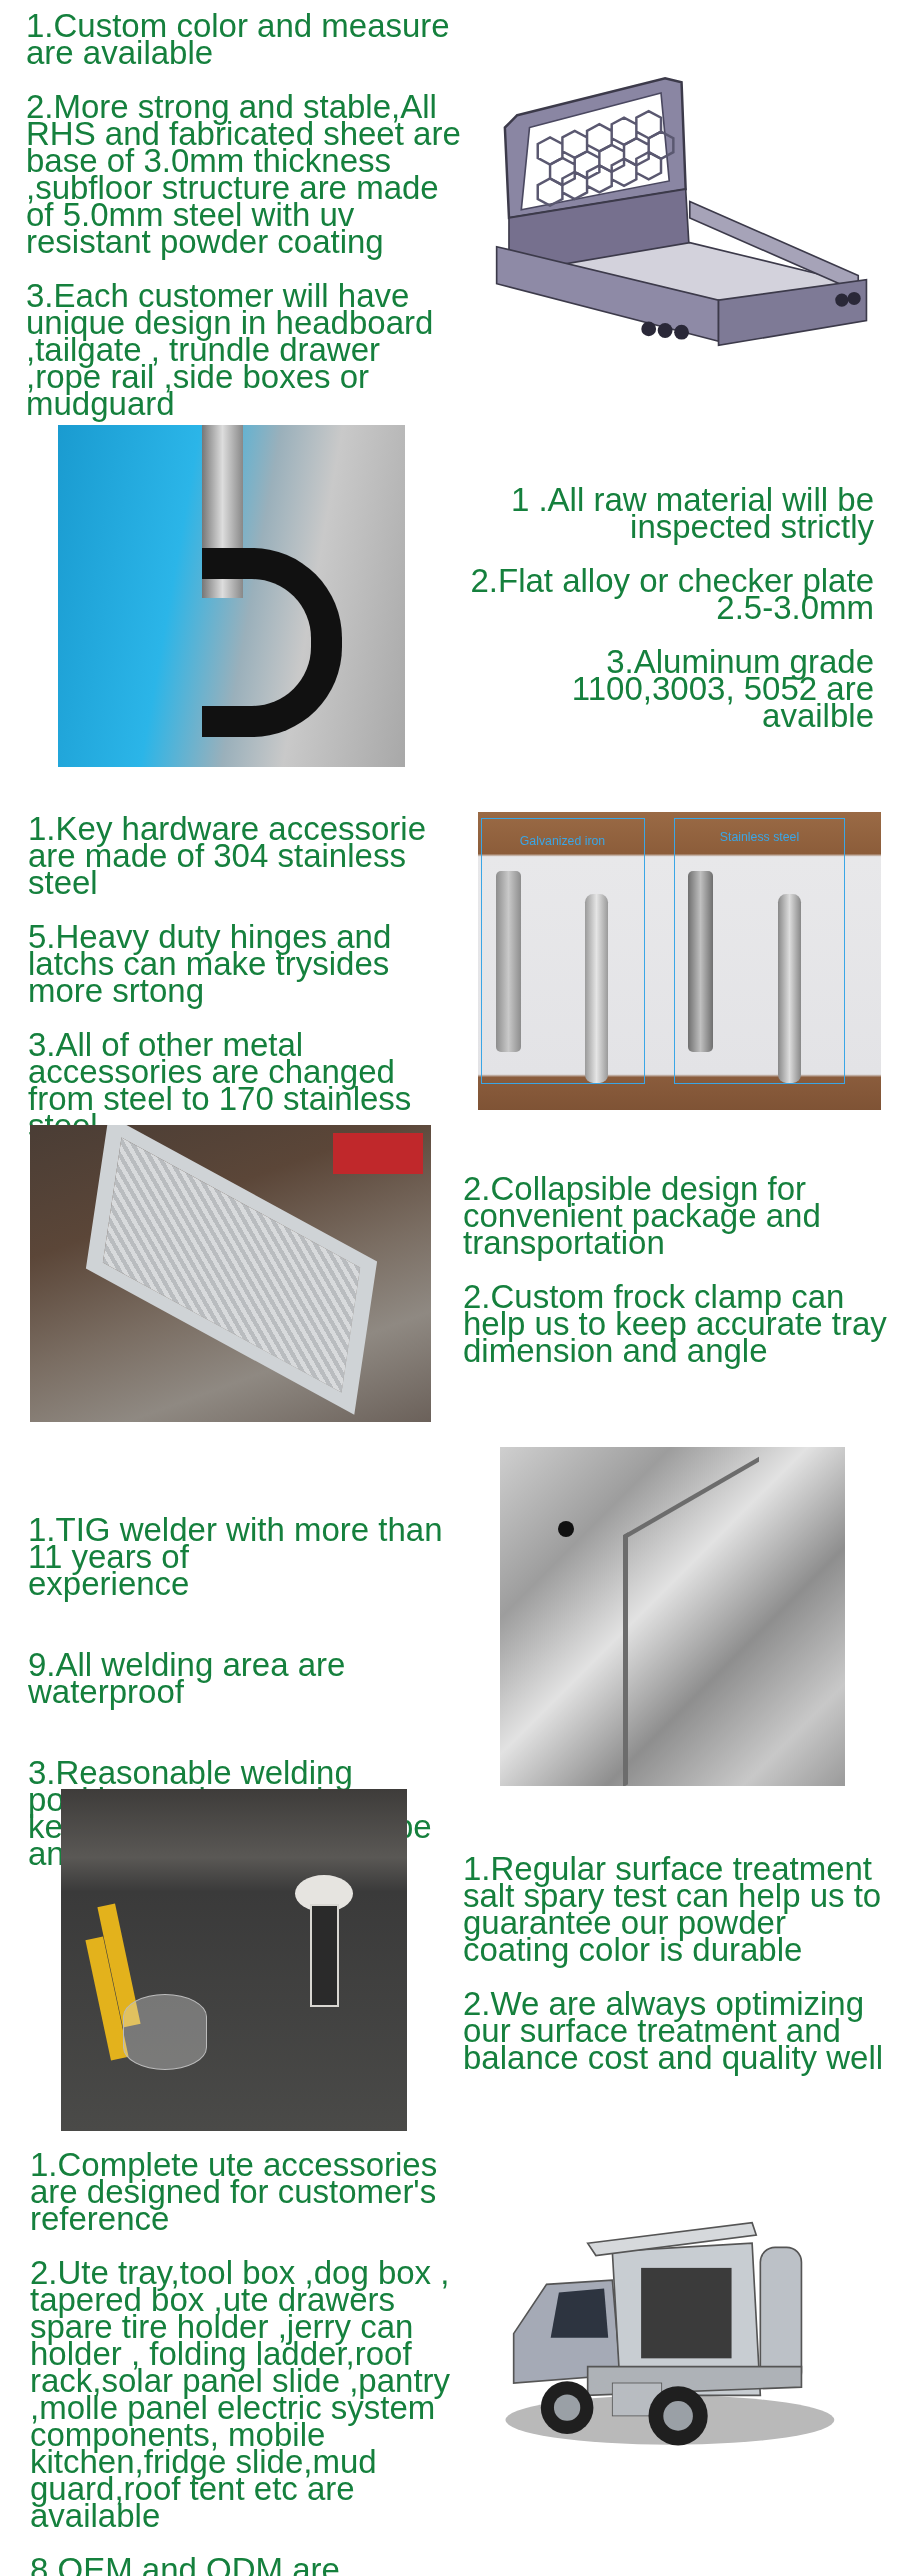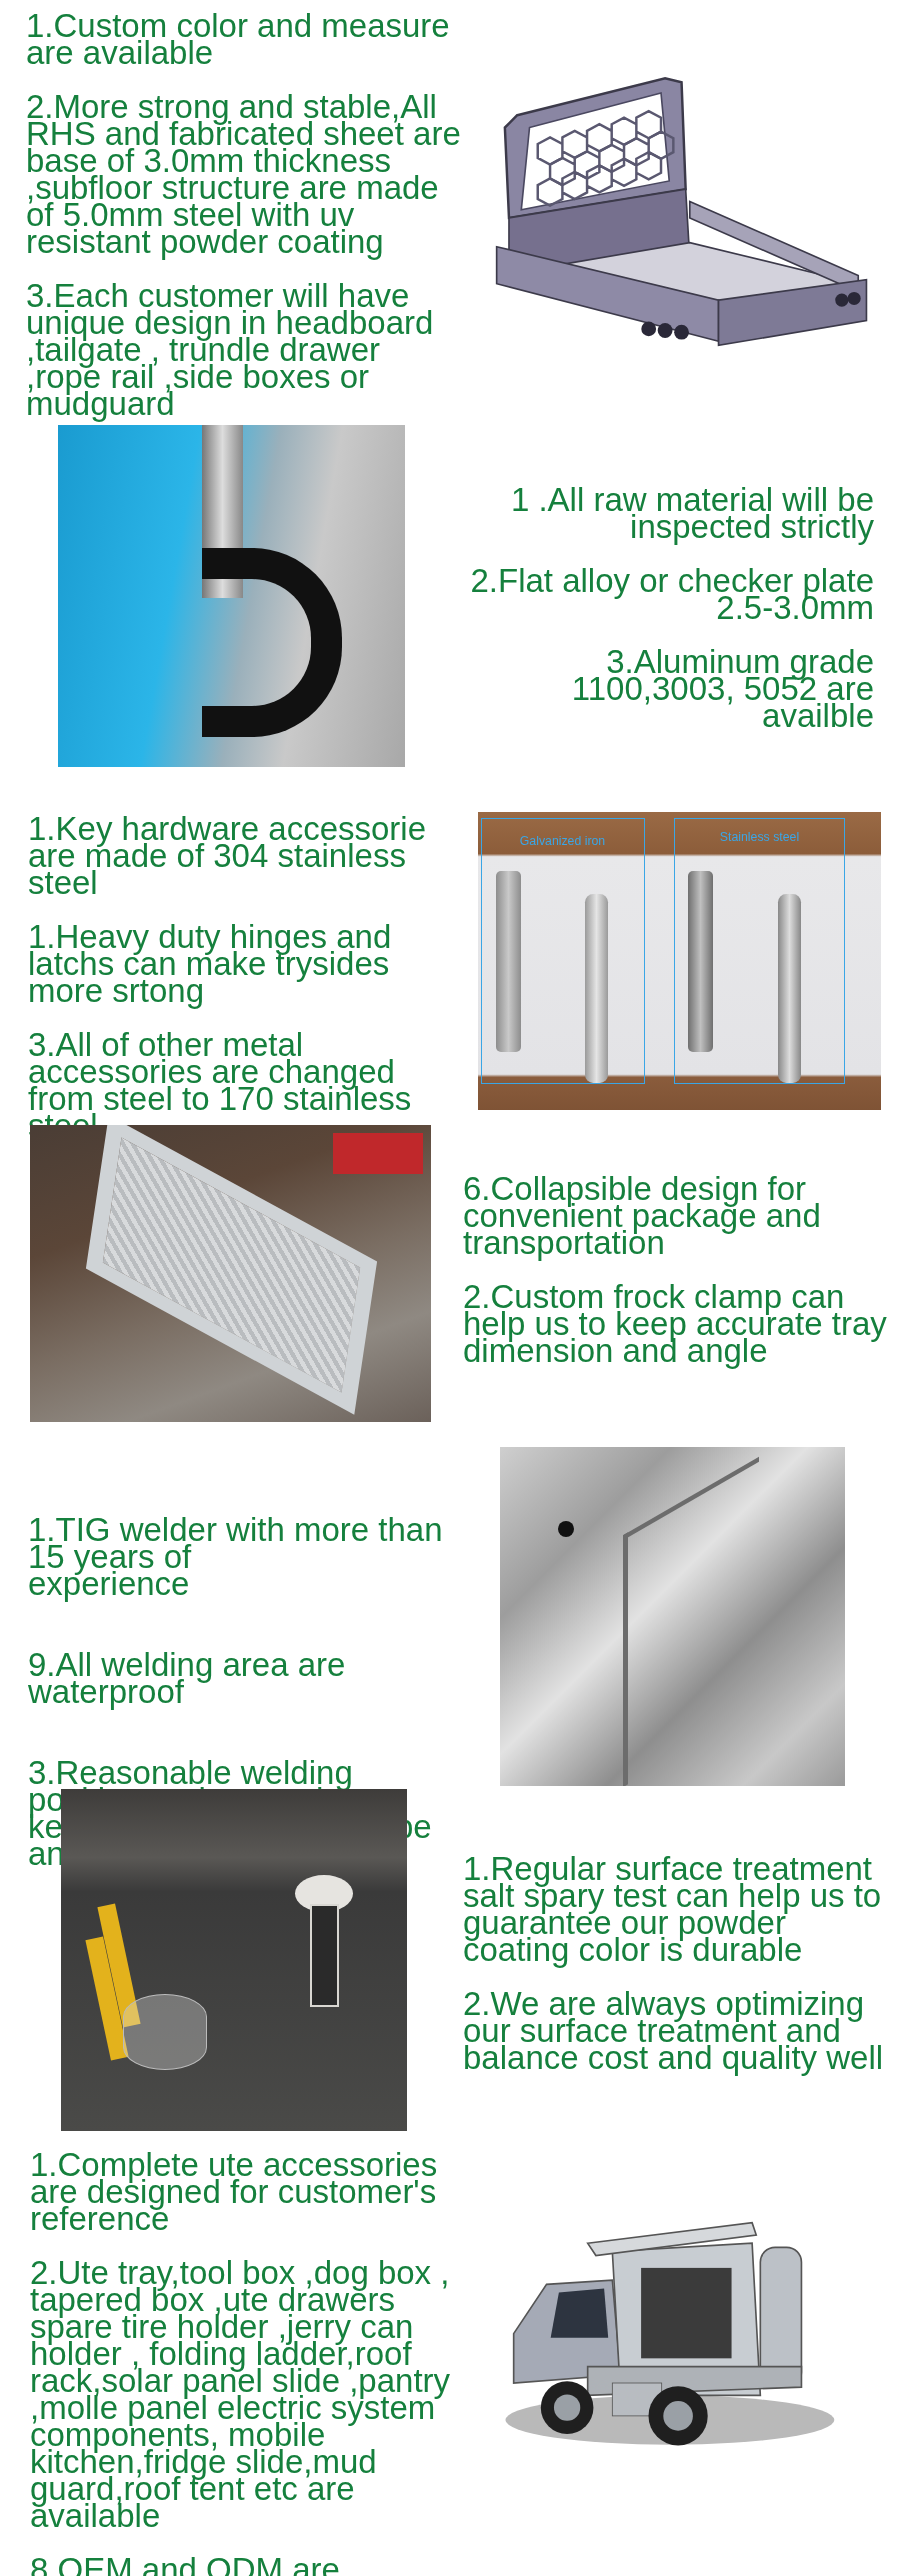--- a/index.html
+++ b/index.html
@@ -56,21 +56,21 @@
   <div style="position:absolute; left:144px; top:123px; width:140px; height:189px; border:31px solid #111; border-left:none; border-radius:0 90px 90px 0; box-sizing:border-box;"></div>
 </div>
 <div class="txt" style="left:463px; top:486px; width:411px;text-align:right;">
   <p>1 .All raw material will be inspected strictly</p>
   <p>2.Flat alloy or checker plate 2.5-3.0mm</p>
   <p>3.Aluminum grade 1100,3003, 5052 are availble</p>
 </div>
 
 <div class="txt" style="left:28px; top:815px; width:427px;">
   <p>1.Key hardware accessorie are made of 304 stainless steel</p>
-  <p>1.Heavy duty hinges and latchs can make trysides more srtong</p>
+  <p>5.Heavy duty hinges and latchs can make trysides more srtong</p>
   <p>3.All of other metal accessories are changed from steel to 170 stainless steel</p>
 </div>
 <div class="photo" style="left:478px; top:812px; width:403px; height:298px;
             background: linear-gradient(180deg, #9a6a45 0%, #8c5d3a 14%, #e8e8ea 15%, #e3e3e6 88%, #8a5c3c 89%, #7f5335 100%);">
   <div class="hl-box" style="left:2.5px; top:5.8px; width:164px; height:266px;">
     <div class="cap" style="top:15px;">Galvanized iron</div>
   </div>
   <div class="hl-box" style="left:196px; top:5.8px; width:171px; height:266px;">
     <div class="cap" style="top:11.5px;">Stainless steel</div>
   </div>
@@ -80,26 +80,26 @@
   <div style="position:absolute; left:210px; top:59px; width:25px; height:181px; background:linear-gradient(90deg,#6f6f6f,#c0c0c0,#6f6f6f); border-radius:5px;"></div>
   <div style="position:absolute; left:300px; top:82px; width:23px; height:189px; background:linear-gradient(90deg,#888,#ddd,#888); border-radius:8.2px;"></div>
 </div>
 
 <div class="photo" style="left:30px; top:1125px; width:401px; height:297px;
             background: linear-gradient(160deg, #4a3d35 0%, #5b4638 30%, #7a6d62 55%, #8f8982 75%, #6b615a 100%);">
   <div style="position:absolute; left:66px; top:58px; width:271px; height:164px; transform:skewY(22deg) rotate(8deg); border:15px solid #cfd3d6; background:repeating-linear-gradient(45deg,#b9bcbf 0 5px,#d8dadc 5px 10px); box-sizing:border-box;"></div>
   <div style="position:absolute; right:8.2px; top:8.2px; width:90px; height:41px; background:#c0282b;"></div>
 </div>
 <div class="txt" style="left:463px; top:1175px; width:427px;">
-  <p>6.Collapsible design for convenient package and transportation</p>
+  <p>2.Collapsible design for convenient package and transportation</p>
   <p>2.Custom frock clamp can help us to keep accurate tray dimension and angle</p>
 </div>
 
 <div class="txt" style="left:28px; top:1489px; width:435px; white-space:pre-line;">
-  <p>1.TIG welder with more than 15 years of
+  <p>1.TIG welder with more than 11 years of
 experience</p>
   <p>9.All welding area are waterproof</p>
   <p>3.Reasonable welding position and strength can keep canopy in good shape and accuracy</p>
 </div>
 <div class="photo" style="left:500px; top:1447px; width:345px; height:339px;
             background: linear-gradient(135deg, #cfcfcf 0%, #9d9d9d 25%, #e2e2e2 45%, #8e8e8e 65%, #c8c8c8 85%, #9a9a9a 100%);">
   <div style="position:absolute; left:123px; top:49px; width:131px; height:247px; border-left:5px solid #6c6c6c; border-top:5px solid #6c6c6c; transform:skewY(-30deg);"></div>
   <div style="position:absolute; left:58px; top:74px; width:16.4px; height:16.4px; background:#111; border-radius:50%;"></div>
 </div>
 

